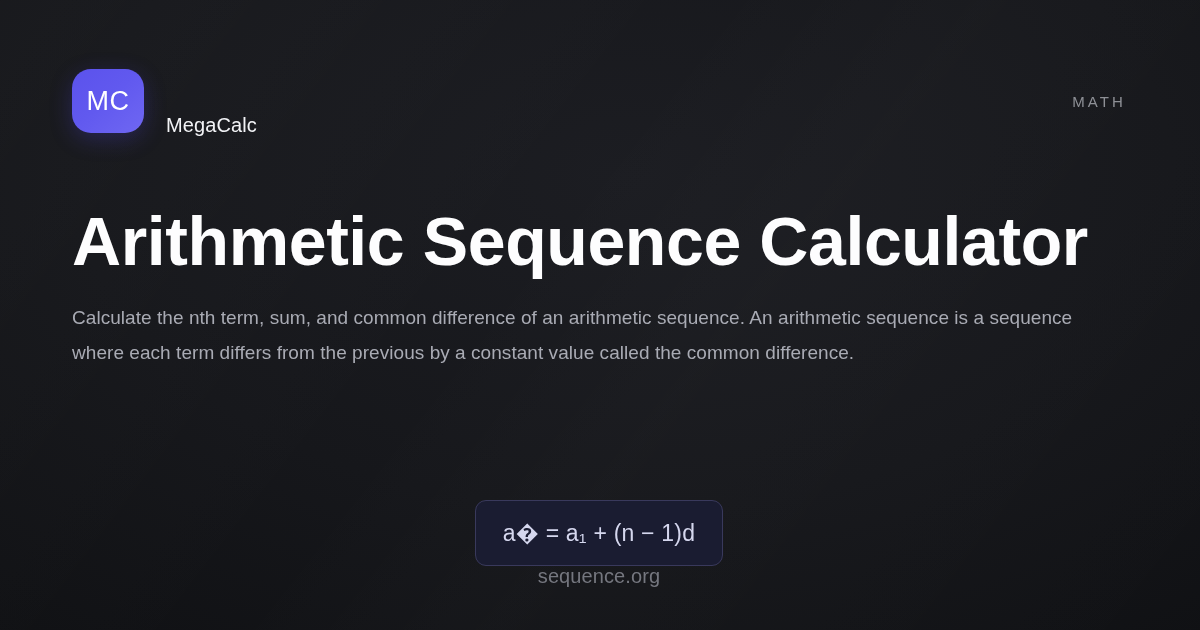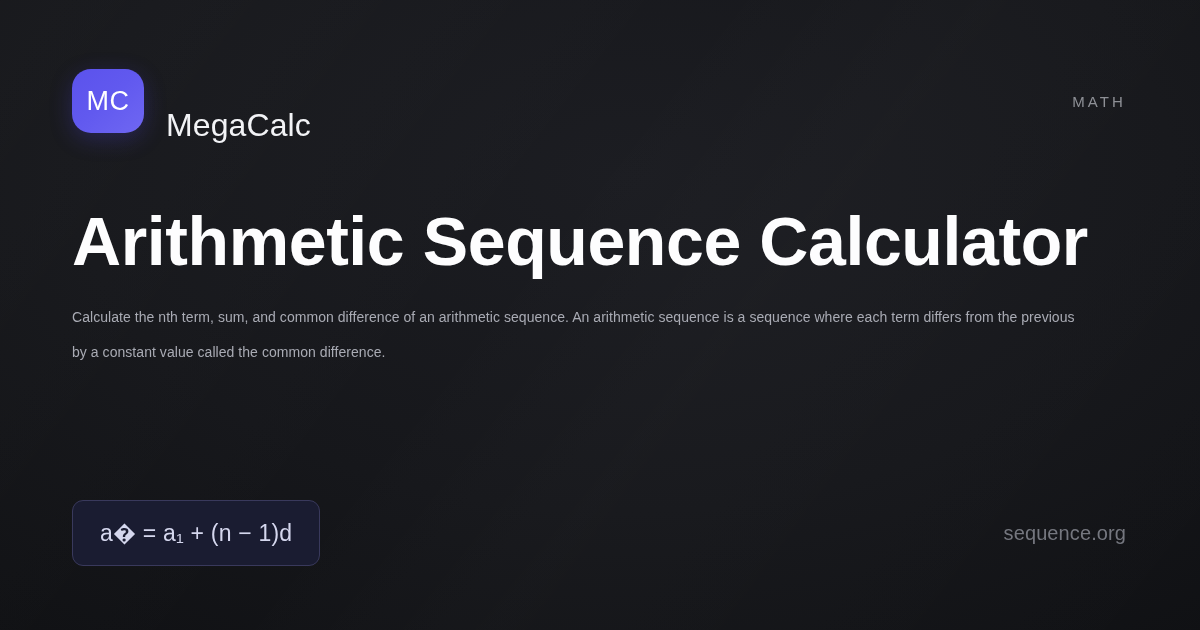--- a/index.html
+++ b/index.html
@@ -61,21 +61,21 @@
     box-shadow: 0 6px 22px rgba(80,70,230,0.26);
   }
   .logo-text {
     color: #ffffff;
     font-size: 27px;
     letter-spacing: 0.5px;
     line-height: 1;
   }
   .brand-name {
     color: #f2f3f6;
-    font-size: 32px;
+    font-size: 20px;
     letter-spacing: 0.1px;
     line-height: 1;
     margin-top: 47px;
   }
   .category {
     color: #8e9096;
     font-size: 15px;
     letter-spacing: 3.1px;
     line-height: 1;
     text-align: right;
@@ -94,36 +94,37 @@
     font-size: 68px;
     font-weight: 700;
     line-height: 1.08;
     letter-spacing: -0.4px;
     margin: 0;
     white-space: nowrap;
   }
   .page-desc {
     margin: 22px 0 0 0;
     color: #a9abb4;
-    font-size: 14px;
+    font-size: 19px;
     line-height: 35px;
     letter-spacing: 0.05px;
     max-width: 1010px;
   }
 
   
   .footer {
     position: absolute;
     left: 72px;
     right: 74px;
     top: 500px;
     display: flex;
     align-items: center;
     justify-content: space-between;
     z-index: 2;
+    flex-direction: column;
   }
   .formula-badge {
     display: inline-flex;
     align-items: center;
     box-sizing: border-box;
     height: 66px;
     padding: 0 27px;
     border-radius: 11px;
     background: #1a1c31;
     border: 1px solid #39395c;

